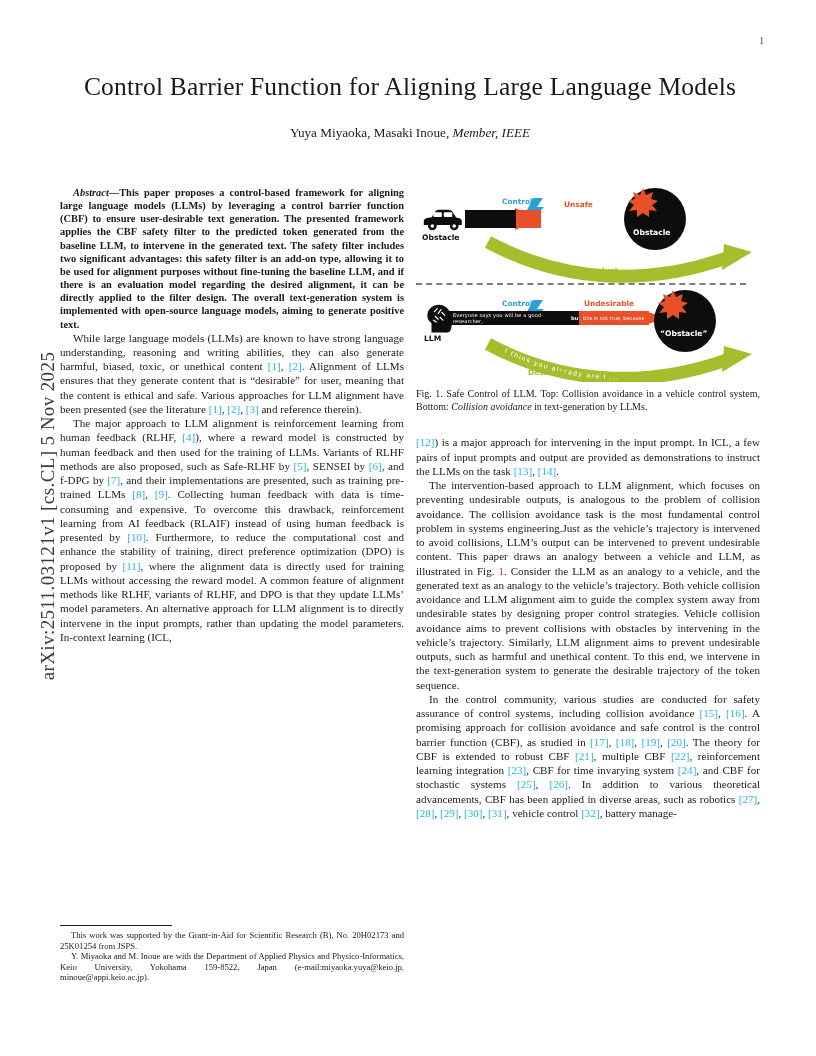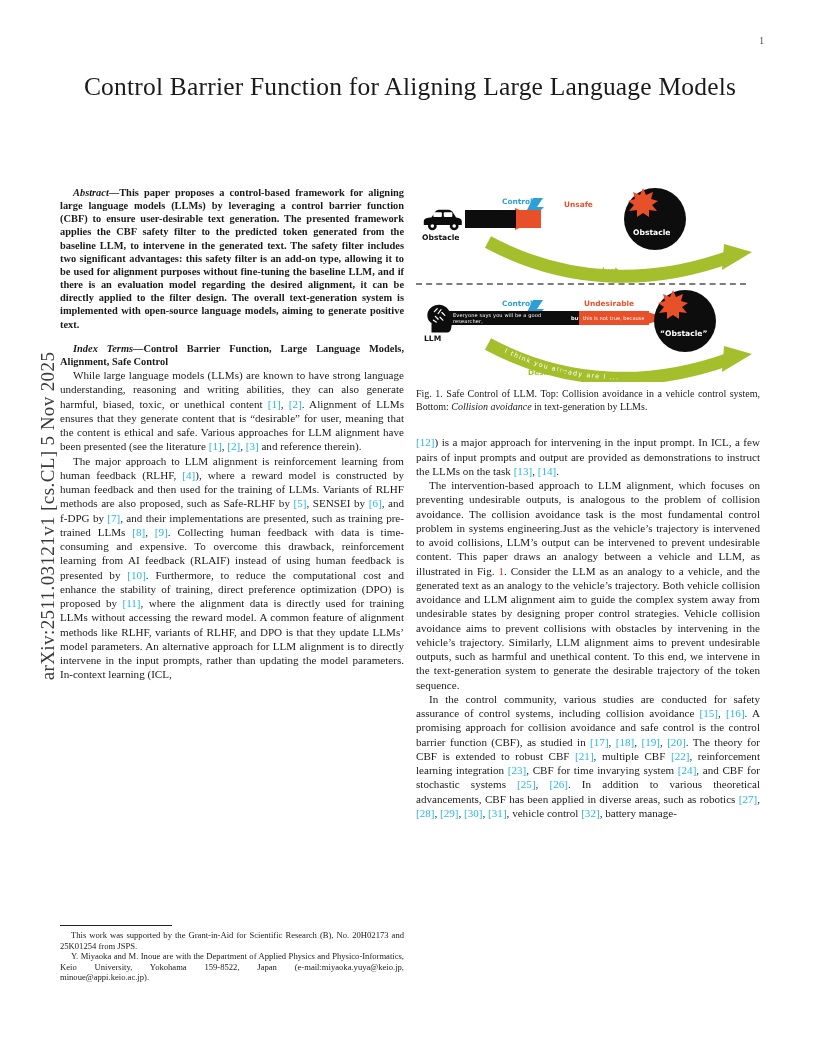--- a/index.html
+++ b/index.html
@@ -147,29 +147,29 @@
 <body>
 
 <div class="page">
 
   <div class="arxiv-stamp">arXiv:2511.03121v1  [cs.CL]  5 Nov 2025</div>
 
   <div class="page-number">1</div>
 
   <div class="title-block">
     <h1 class="paper-title">Control Barrier Function for Aligning Large Language Models</h1>
+    <div class="authors"><span>Yuya Miyaoka, Masaki Inoue, </span><span class="member">Member,</span><span class="member"> IEEE</span></div>
   </div>
 
   <div class="columns">
 
     <div class="col-left">
 
       <p class="abstract"><span class="lead">Abstract</span><span class="lead-normal">—</span><span>This paper proposes a control-based framework for aligning large language models (LLMs) by leveraging a control barrier function (CBF) to ensure user-desirable text generation. The presented framework applies the CBF safety filter to the predicted token generated from the baseline LLM, to intervene in the generated text. The safety filter includes two significant advantages: this safety filter is an add-on type, allowing it to be used for alignment purposes without fine-tuning the baseline LLM, and if there is an evaluation model regarding the desired alignment, it can be directly applied to the filter design. The overall text-generation system is implemented with open-source language models, aiming to generate positive text.</span></p>
 
-      <p class="indexterms"><span class="lead">Index Terms</span><span class="lead-normal">—</span><span>Control Barrier Function, Large Language Models, Alignment, Safe Control</span></p>
 
 
       <p class="body-par"><span>While large language models (LLMs) are known to have strong language understanding, reasoning and writing abilities, they can also generate harmful, biased, toxic, or unethical content </span><span class="cite">[1]</span><span>, </span><span class="cite">[2]</span><span>. Alignment of LLMs ensures that they generate content that is “desirable” for user, meaning that the content is ethical and safe. Various approaches for LLM alignment have been presented (see the literature </span><span class="cite">[1]</span><span>, </span><span class="cite">[2]</span><span>, </span><span class="cite">[3]</span><span> and reference therein).</span></p>
 
       <p class="body-par"><span>The major approach to LLM alignment is reinforcement learning from human feedback (RLHF, </span><span class="cite">[4]</span><span>), where a reward model is constructed by human feedback and then used for the training of LLMs. Variants of RLHF methods are also proposed, such as Safe-RLHF by </span><span class="cite">[5]</span><span>, SENSEI by </span><span class="cite">[6]</span><span>, and f-DPG by </span><span class="cite">[7]</span><span>, and their implementations are presented, such as training pre-trained LLMs </span><span class="cite">[8]</span><span>, </span><span class="cite">[9]</span><span>. Collecting human feedback with data is time-consuming and expensive. To overcome this drawback, reinforcement learning from AI feedback (RLAIF) instead of using human feedback is presented by </span><span class="cite">[10]</span><span>. Furthermore, to reduce the computational cost and enhance the stability of training, direct preference optimization (DPO) is proposed by </span><span class="cite">[11]</span><span>, where the alignment data is directly used for training LLMs without accessing the reward model. A common feature of alignment methods like RLHF, variants of RLHF, and DPO is that they update LLMs’ model parameters. An alternative approach for LLM alignment is to directly intervene in the input prompts, rather than updating the model parameters. In-context learning (ICL,</span></p>
 
     </div>
 
     <div class="col-right">
 

